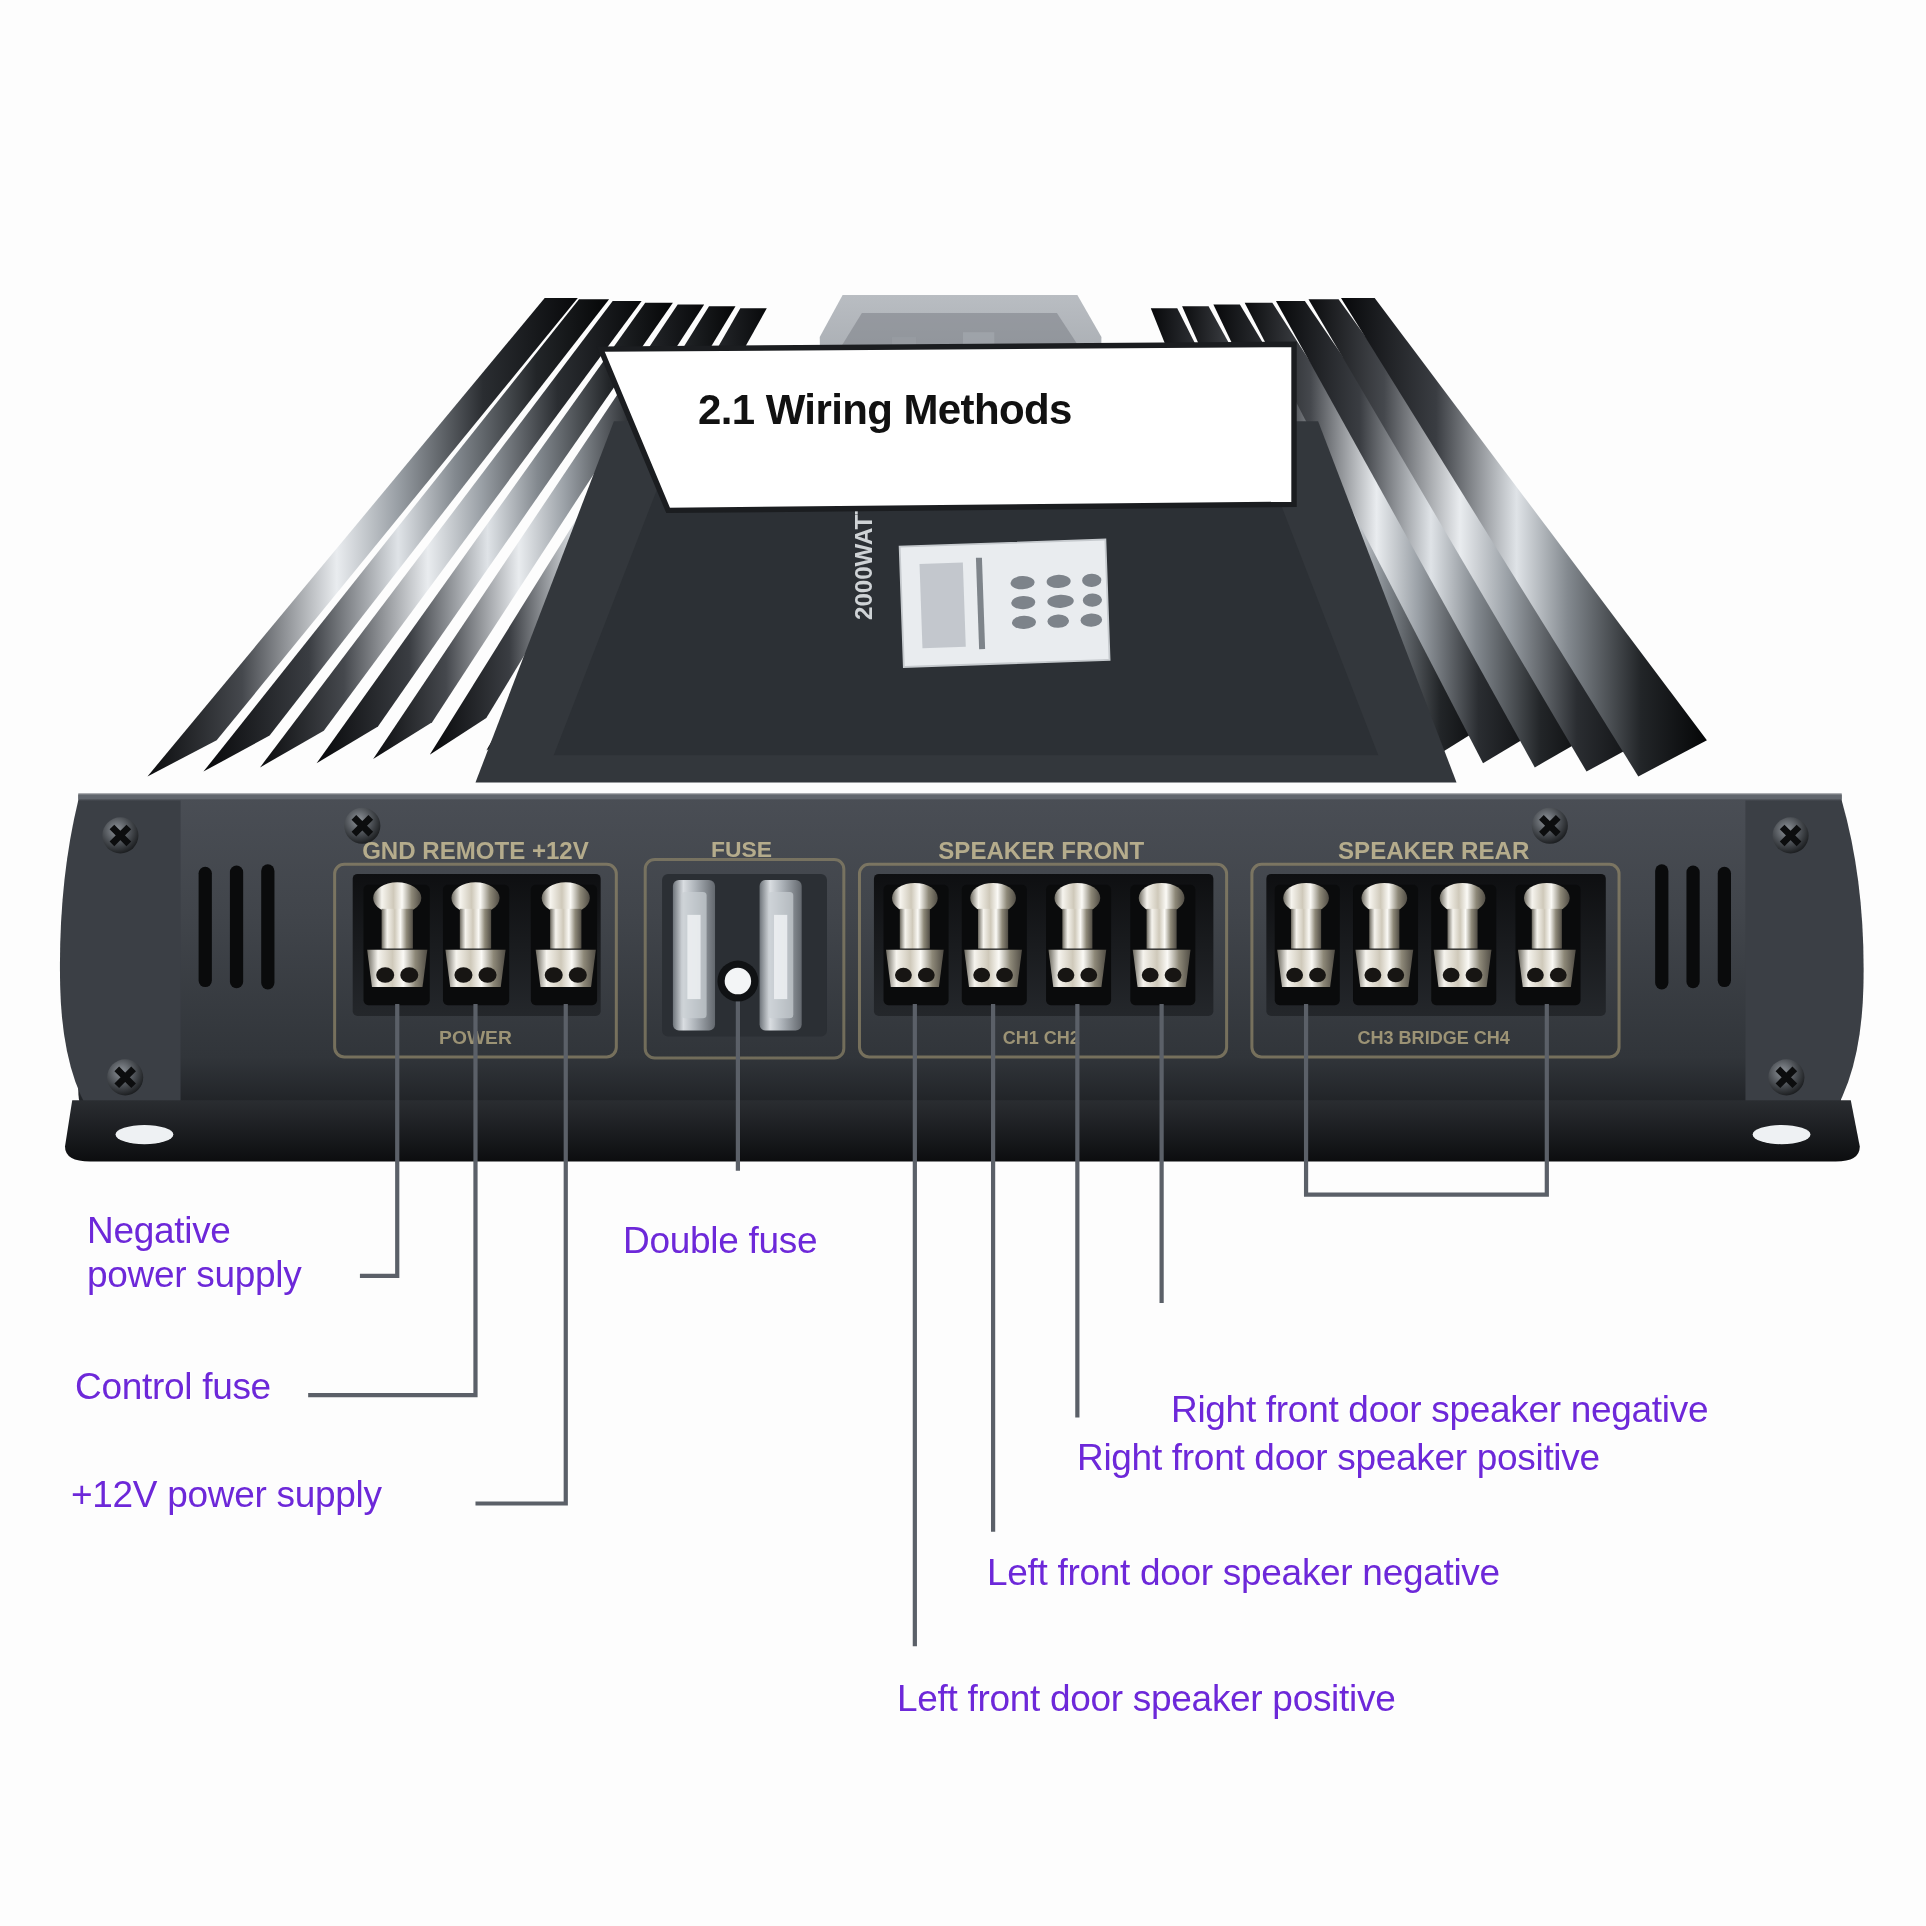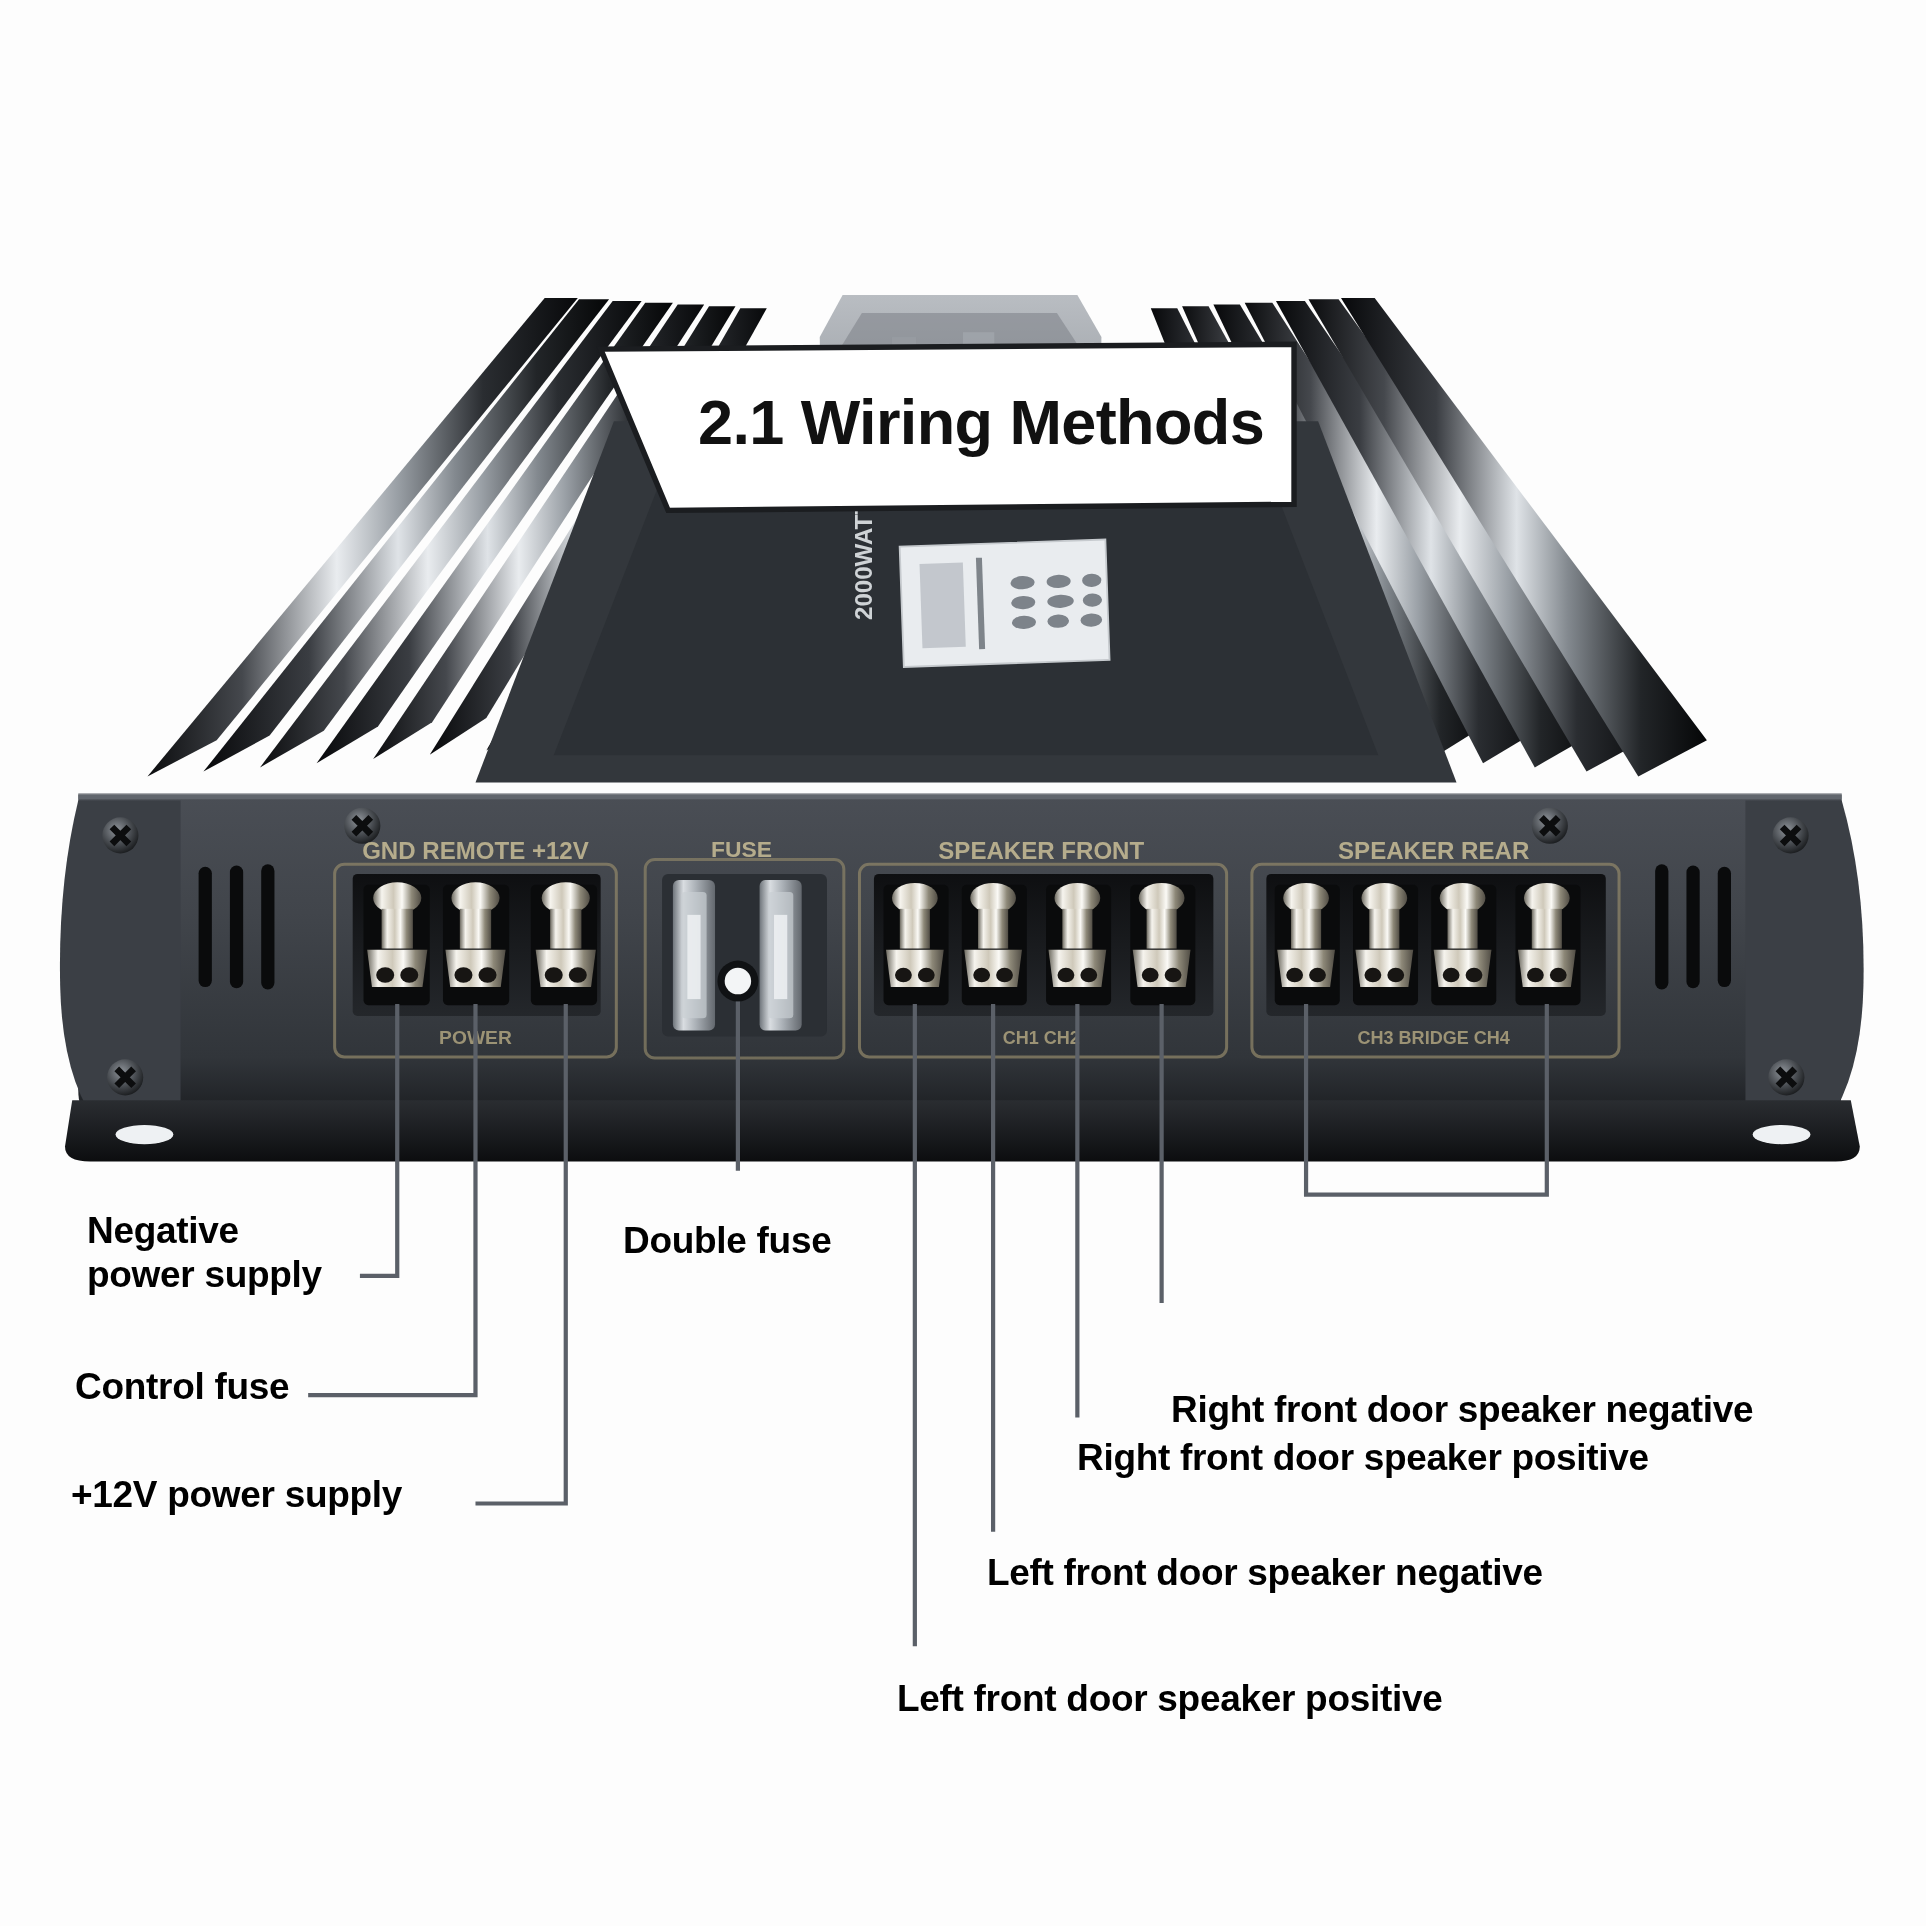--- a/index.html
+++ b/index.html
@@ -1,26 +1,26 @@
 <!DOCTYPE html>
 <html style="font-size:9.6px"><head>
 <meta charset="utf-8">
 <title>2.1 Wiring Methods</title>
 <style>
   html,body{margin:0;padding:0;background:#ffffff;}
   body{width:1926px;height:1926px;font-family:"Liberation Sans",sans-serif;overflow:hidden;}
   #stage{position:relative;width:1926px;height:1926px;background:#fdfdfd;}
   #svgroot{position:absolute;left:0;top:0;width:1926px;height:1926px;}
 
-  .lbl{position:absolute;color:#000000;font-family:"Liberation Sans",sans-serif;
-       font-weight:700;font-size:37px;line-height:1.18;letter-spacing:-0.3px;white-space:pre;
+  .lbl{position:absolute;color:#6d28d9;font-family:"Liberation Sans",sans-serif;
+       font-weight:400;font-size:37px;line-height:1.18;letter-spacing:-0.3px;white-space:pre;
        text-shadow:1.2px 1.2px 0 rgba(255,255,255,.85);}
   .lbl.r{text-align:left;}
   .title{position:absolute;font-family:"Liberation Sans",sans-serif;font-weight:700;
-         font-size:63px;color:#111;letter-spacing:-0.6px;white-space:nowrap;}
+         font-size:42px;color:#111;letter-spacing:-0.6px;white-space:nowrap;}
 </style>
 </head>
 <body>
 
 <div id="stage">
 
   <svg id="svgroot" viewBox="0 0 3200 3200" xmlns="http://www.w3.org/2000/svg">
     <defs>
       <linearGradient id="finG" x1="0" y1="0" x2="1" y2="0">
         <stop offset="0%" stop-color="#0b0c0e"></stop>

